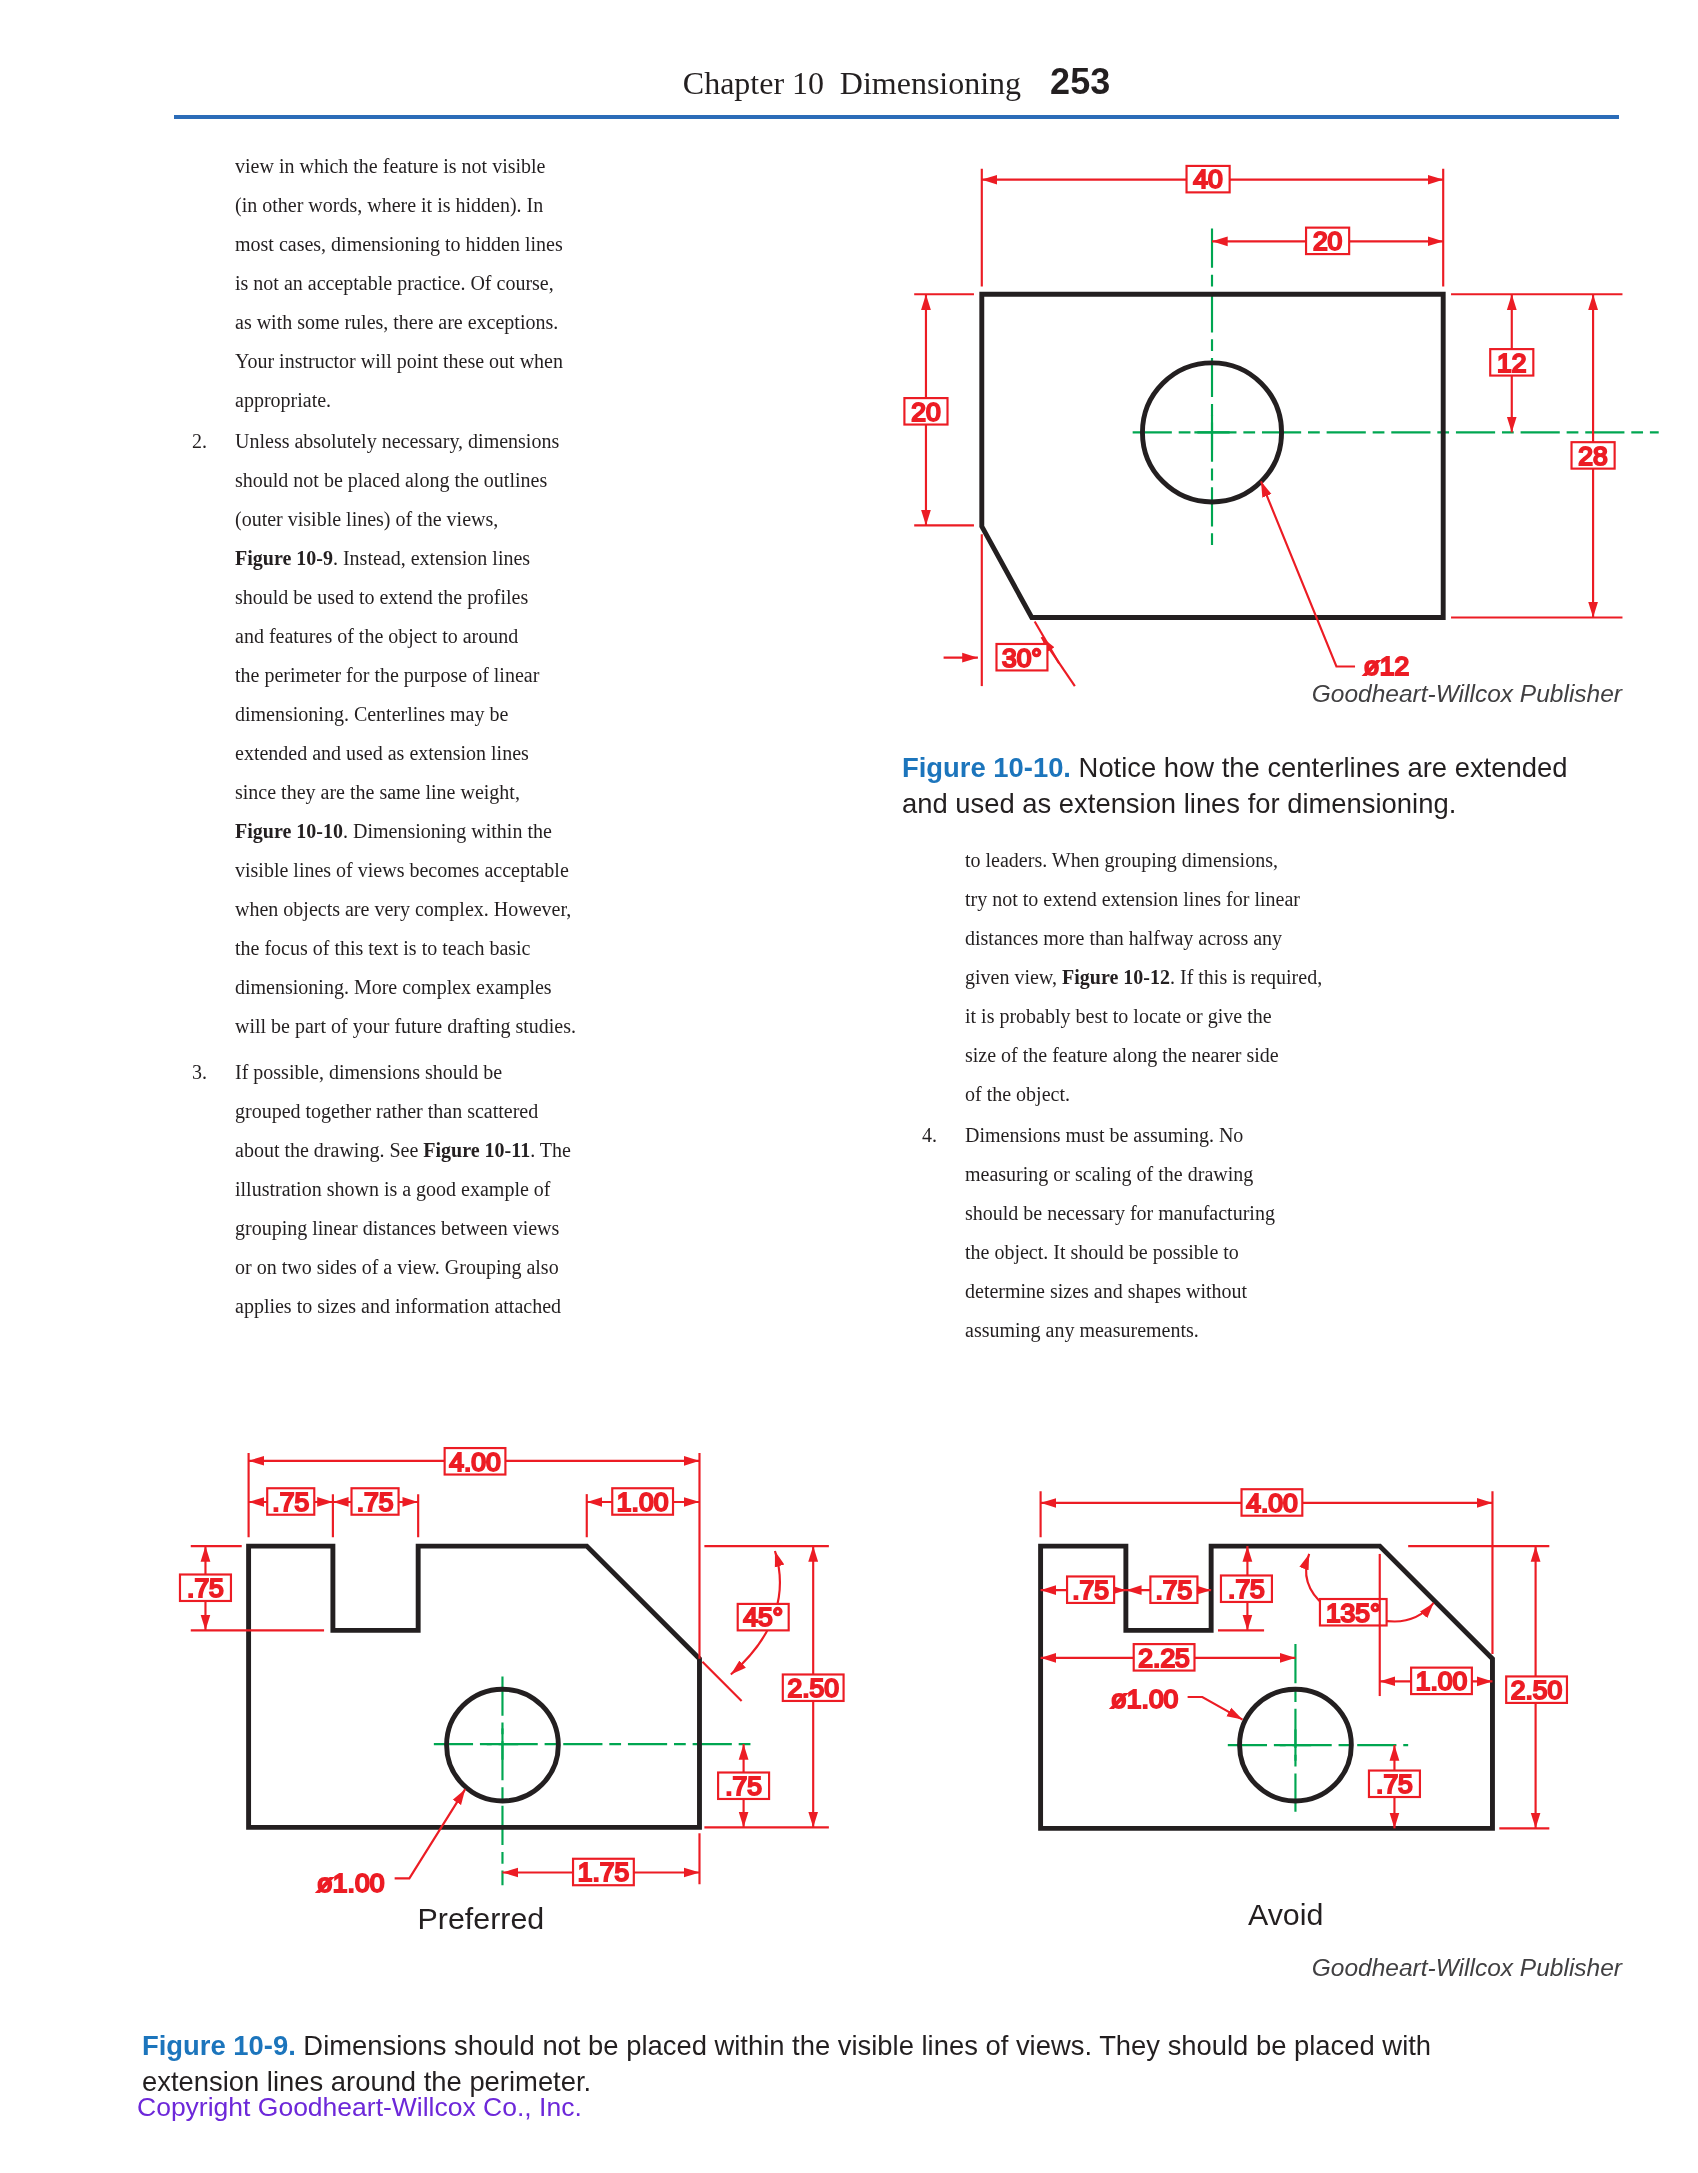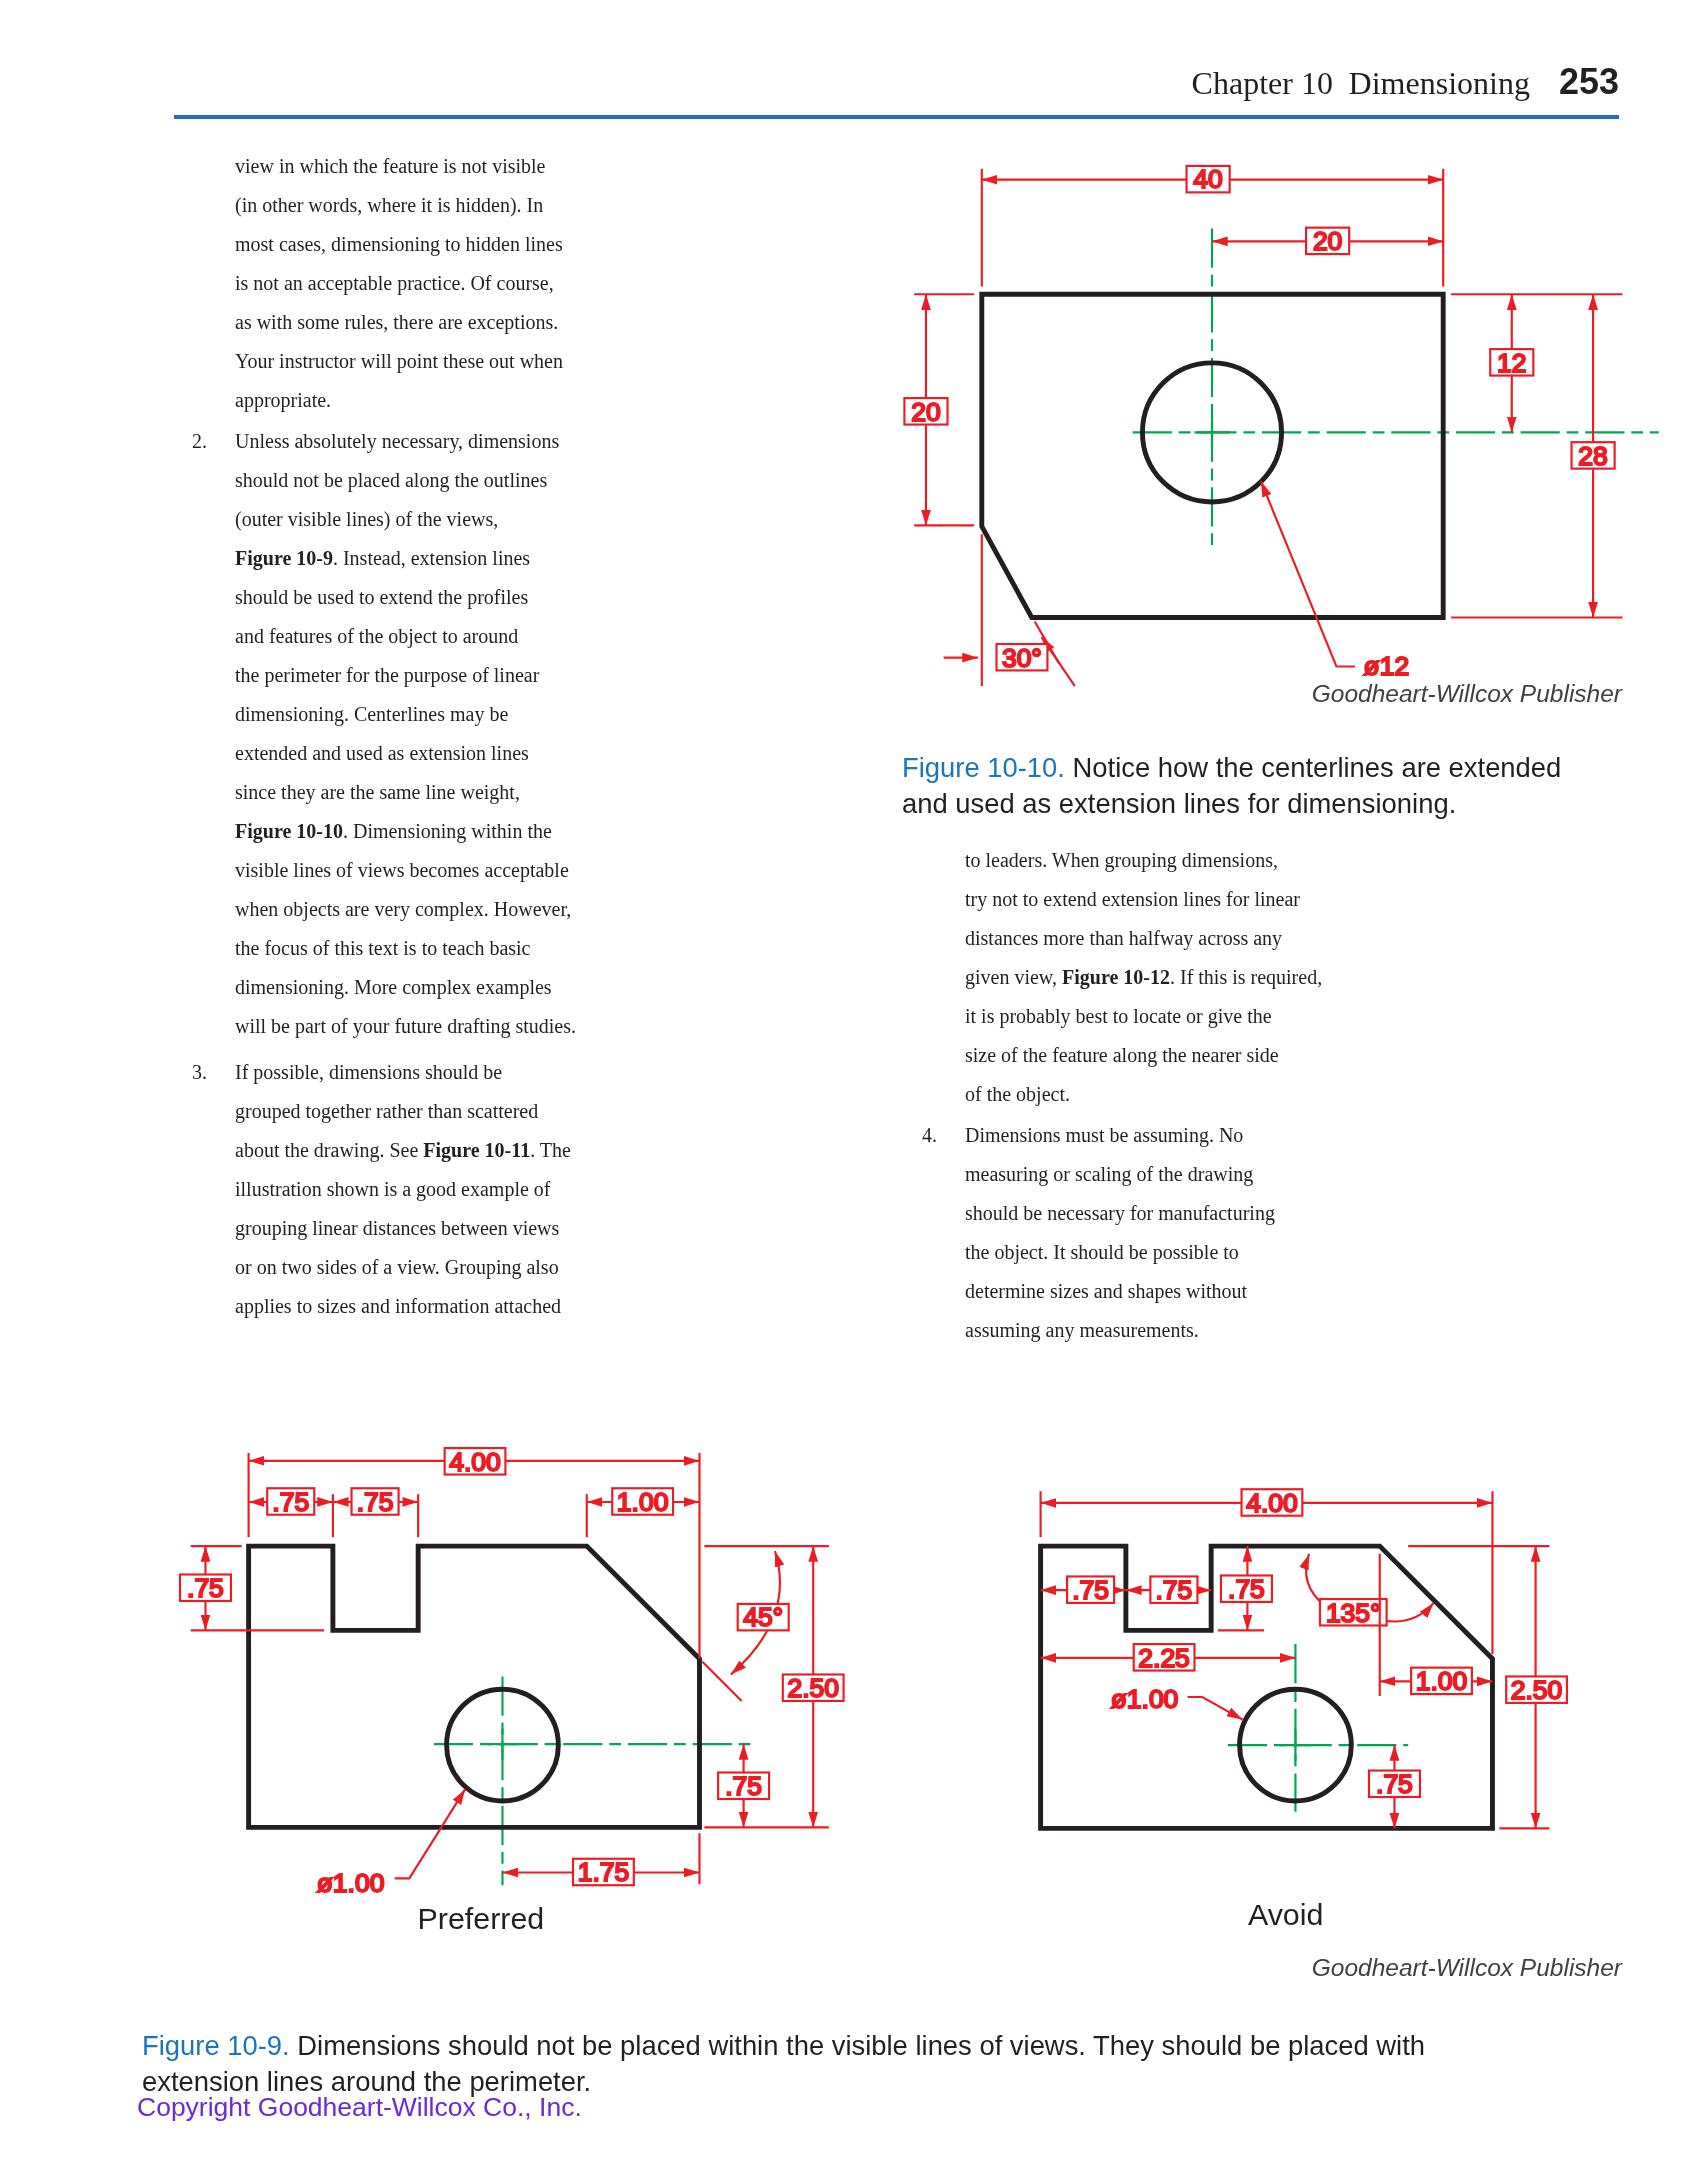--- a/index.html
+++ b/index.html
@@ -1,35 +1,35 @@
 <!DOCTYPE html>
 <html><head>
 <meta charset="utf-8">
 <style>
   html,body{margin:0;padding:0;background:#ffffff;}
   #page{position:relative;width:1699px;height:2174px;background:#fff;overflow:hidden;
         font-family:"Liberation Serif",serif;color:#231F20;}
   
-  #header{position:absolute;top:61px;left:174px;width:1445px;text-align:right;white-space:nowrap;}
+  #header{position:absolute;top:61px;left:174px;width:1445px;text-align:center;white-space:nowrap;}
   #header .chap{font-size:32px;}
   #header .sect{font-size:32px;margin-left:15.7px;}
   #header .pnum{font-family:"Liberation Sans",sans-serif;font-weight:bold;font-size:36px;margin-left:29px;}
   #rule{position:absolute;top:115px;left:174px;width:1445px;height:3.9px;background:#2B6CB8;}
   
   .col{position:absolute;font-size:20px;line-height:39px;white-space:pre-line;}
   .item{display:flex;}
   .item .num{flex:0 0 43px;white-space:normal;}
   .item .txt{flex:1;}
   .b{font-weight:bold;}
   
   .credit{position:absolute;left:980px;width:642px;text-align:right;
           font-family:"Liberation Sans",sans-serif;font-style:italic;font-size:24.5px;color:#414042;}
   .caption{position:absolute;font-family:"Liberation Sans",sans-serif;font-size:27.4px;
            line-height:36px;color:#231F20;white-space:pre-line;}
-  .caption .figlabel{color:#1C75BC;font-weight:normal;}
+  .caption .figlabel{color:#1C75BC;font-weight:bold;}
   #footer{position:absolute;left:137px;top:2092px;font-family:"Liberation Sans",sans-serif;
           font-size:26.5px;color:#6d28d9;}
   
   svg{position:absolute;overflow:visible;}
   .obj{fill:none;stroke:#231F20;stroke-width:5;}
   .cl{stroke:#00A651;stroke-width:2.2;fill:none;stroke-dasharray:40 7 12 7;}
   .cls{stroke:#00A651;stroke-width:2.2;fill:none;}
   .dim{stroke:#EC1C24;stroke-width:2.2;fill:none;}
   .dt{font-family:"Liberation Sans",sans-serif;font-size:27px;fill:#EC1C24;text-anchor:middle;}
   .lb{fill:#ffffff;}

